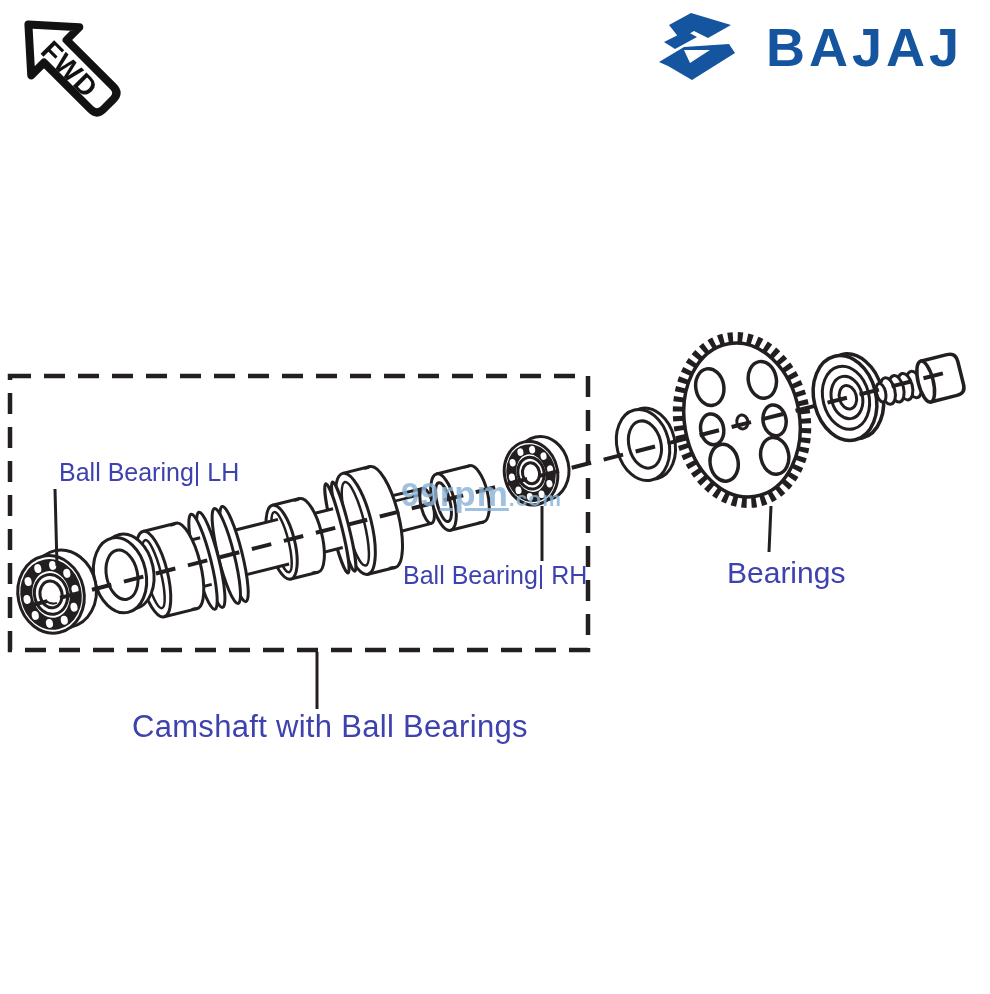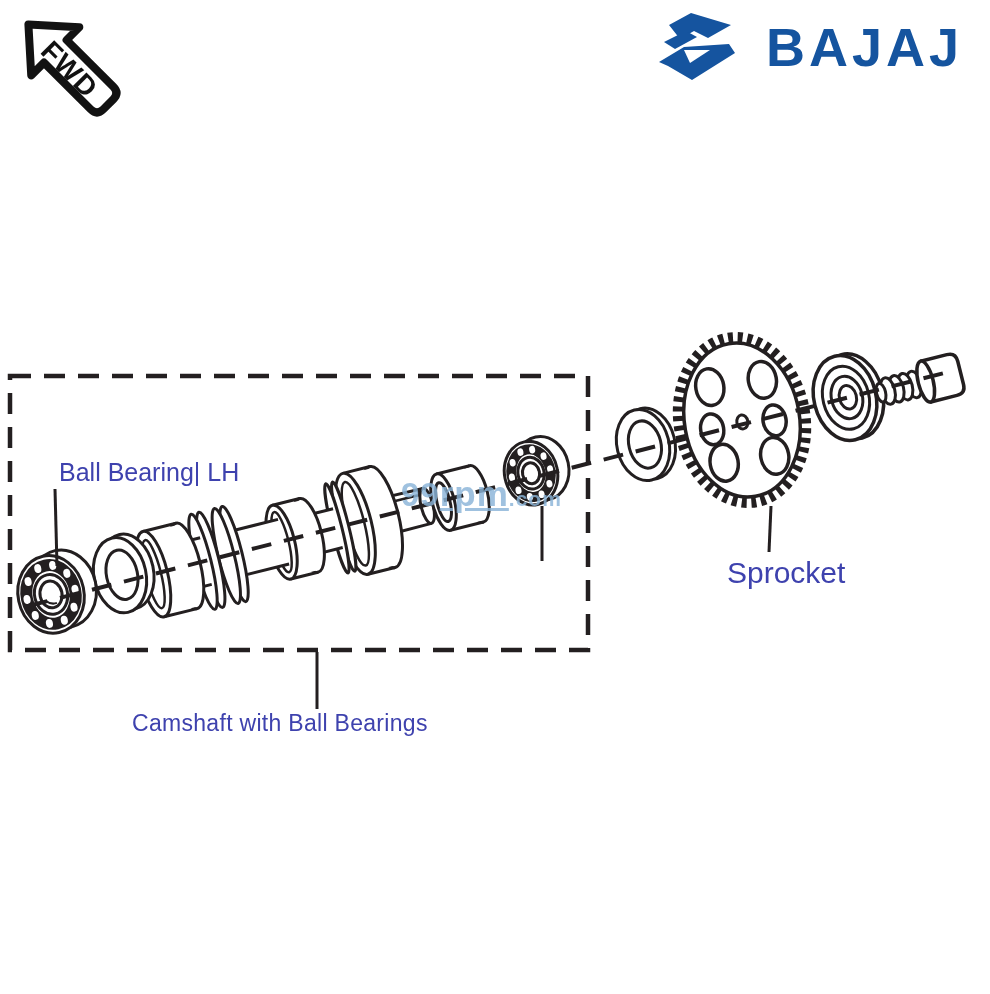--- a/index.html
+++ b/index.html
@@ -36,21 +36,21 @@
   
   .lbl{
     position:absolute;
     color:var(--label-blue);
     white-space:nowrap;
     line-height:1.05;
   }
   .lbl-lh{left:27px;top:459px;font-size:25px;margin-left:32px;}
   .lbl-rh{left:403px;top:562px;font-size:25px;}
   .lbl-sprocket{left:727px;top:557px;font-size:30px;}
-  .lbl-camshaft{left:132px;top:711px;font-size:23px;letter-spacing:.3px;}
+  .lbl-camshaft{left:132px;top:711px;font-size:31px;letter-spacing:.3px;}
 
   
   .watermark{
     position:absolute;left:401px;top:474px;
     color:var(--watermark-blue);
     opacity:.82;
     font-weight:bold;
     white-space:nowrap;
     letter-spacing:1px;
   }
@@ -242,16 +242,17 @@
     <path d="M 542,506 L 542,561" class="ln w3"></path>
     <path d="M 771,506 L 769,552" class="ln w3"></path>
     <path d="M 317,652 L 317,709" class="ln w3"></path>
   </svg>
 
   <div class="watermark">
     <span class="wm-prefix">99</span><span class="wm-word">rpm</span><span class="wm-suffix">.com</span>
   </div>
 
   <div class="lbl lbl-lh">Ball Bearing| LH</div>
-  <div class="lbl lbl-sprocket">Sprocket</div>
+  <div class="lbl lbl-rh">Ball Bearing| RH</div>
+  <div class="lbl lbl-sprocket">Bearings</div>
   <div class="lbl lbl-camshaft">Camshaft with Ball Bearings</div>
 
 </div>
 
 </body></html>

